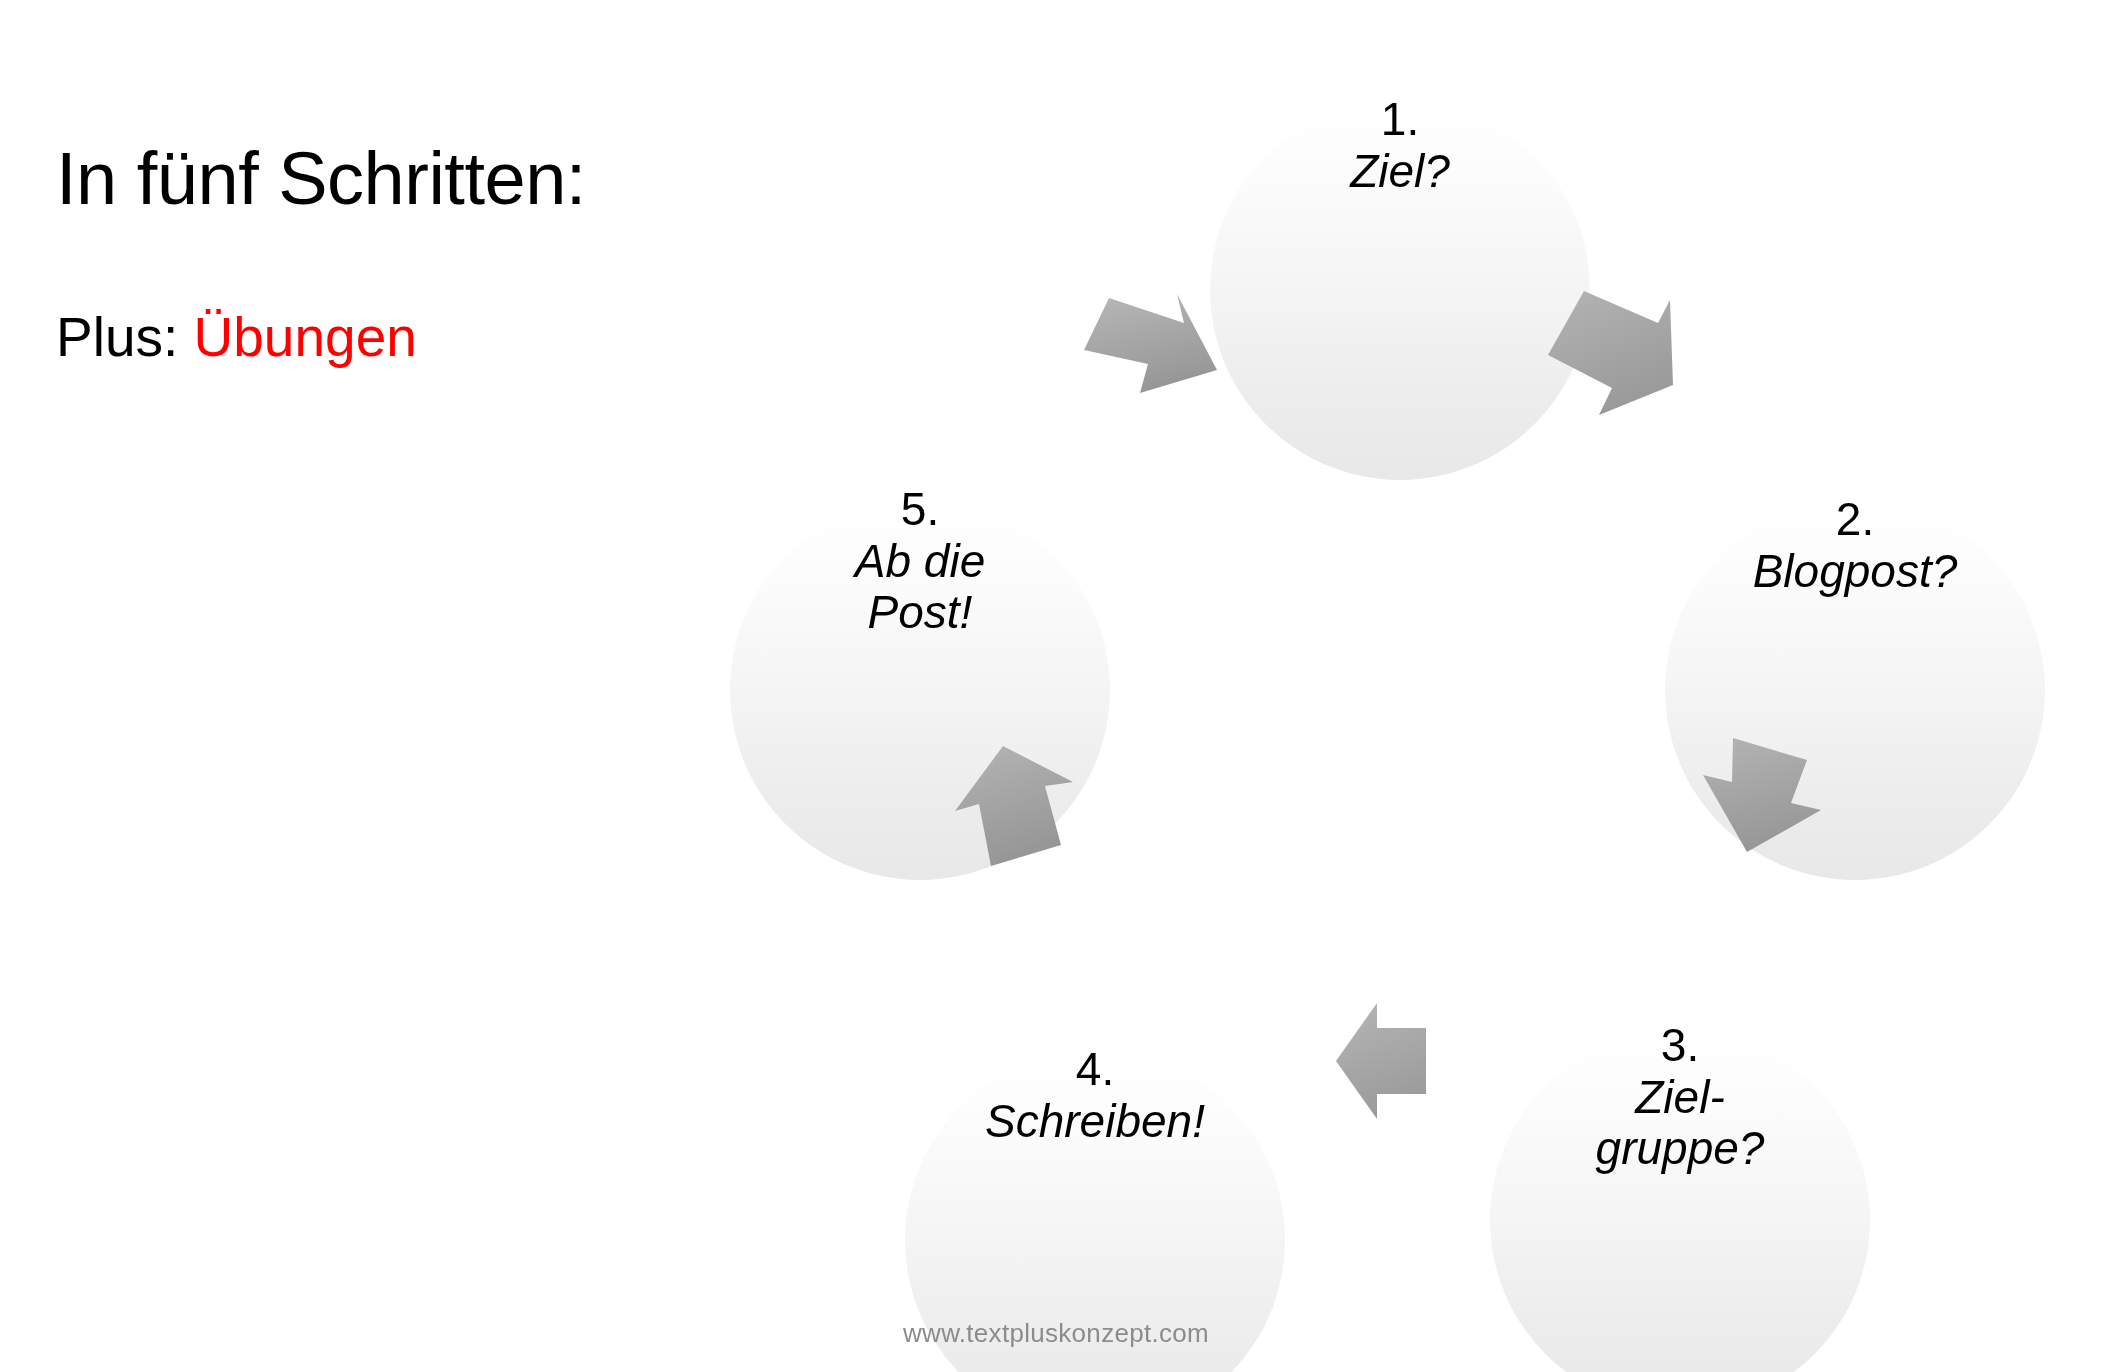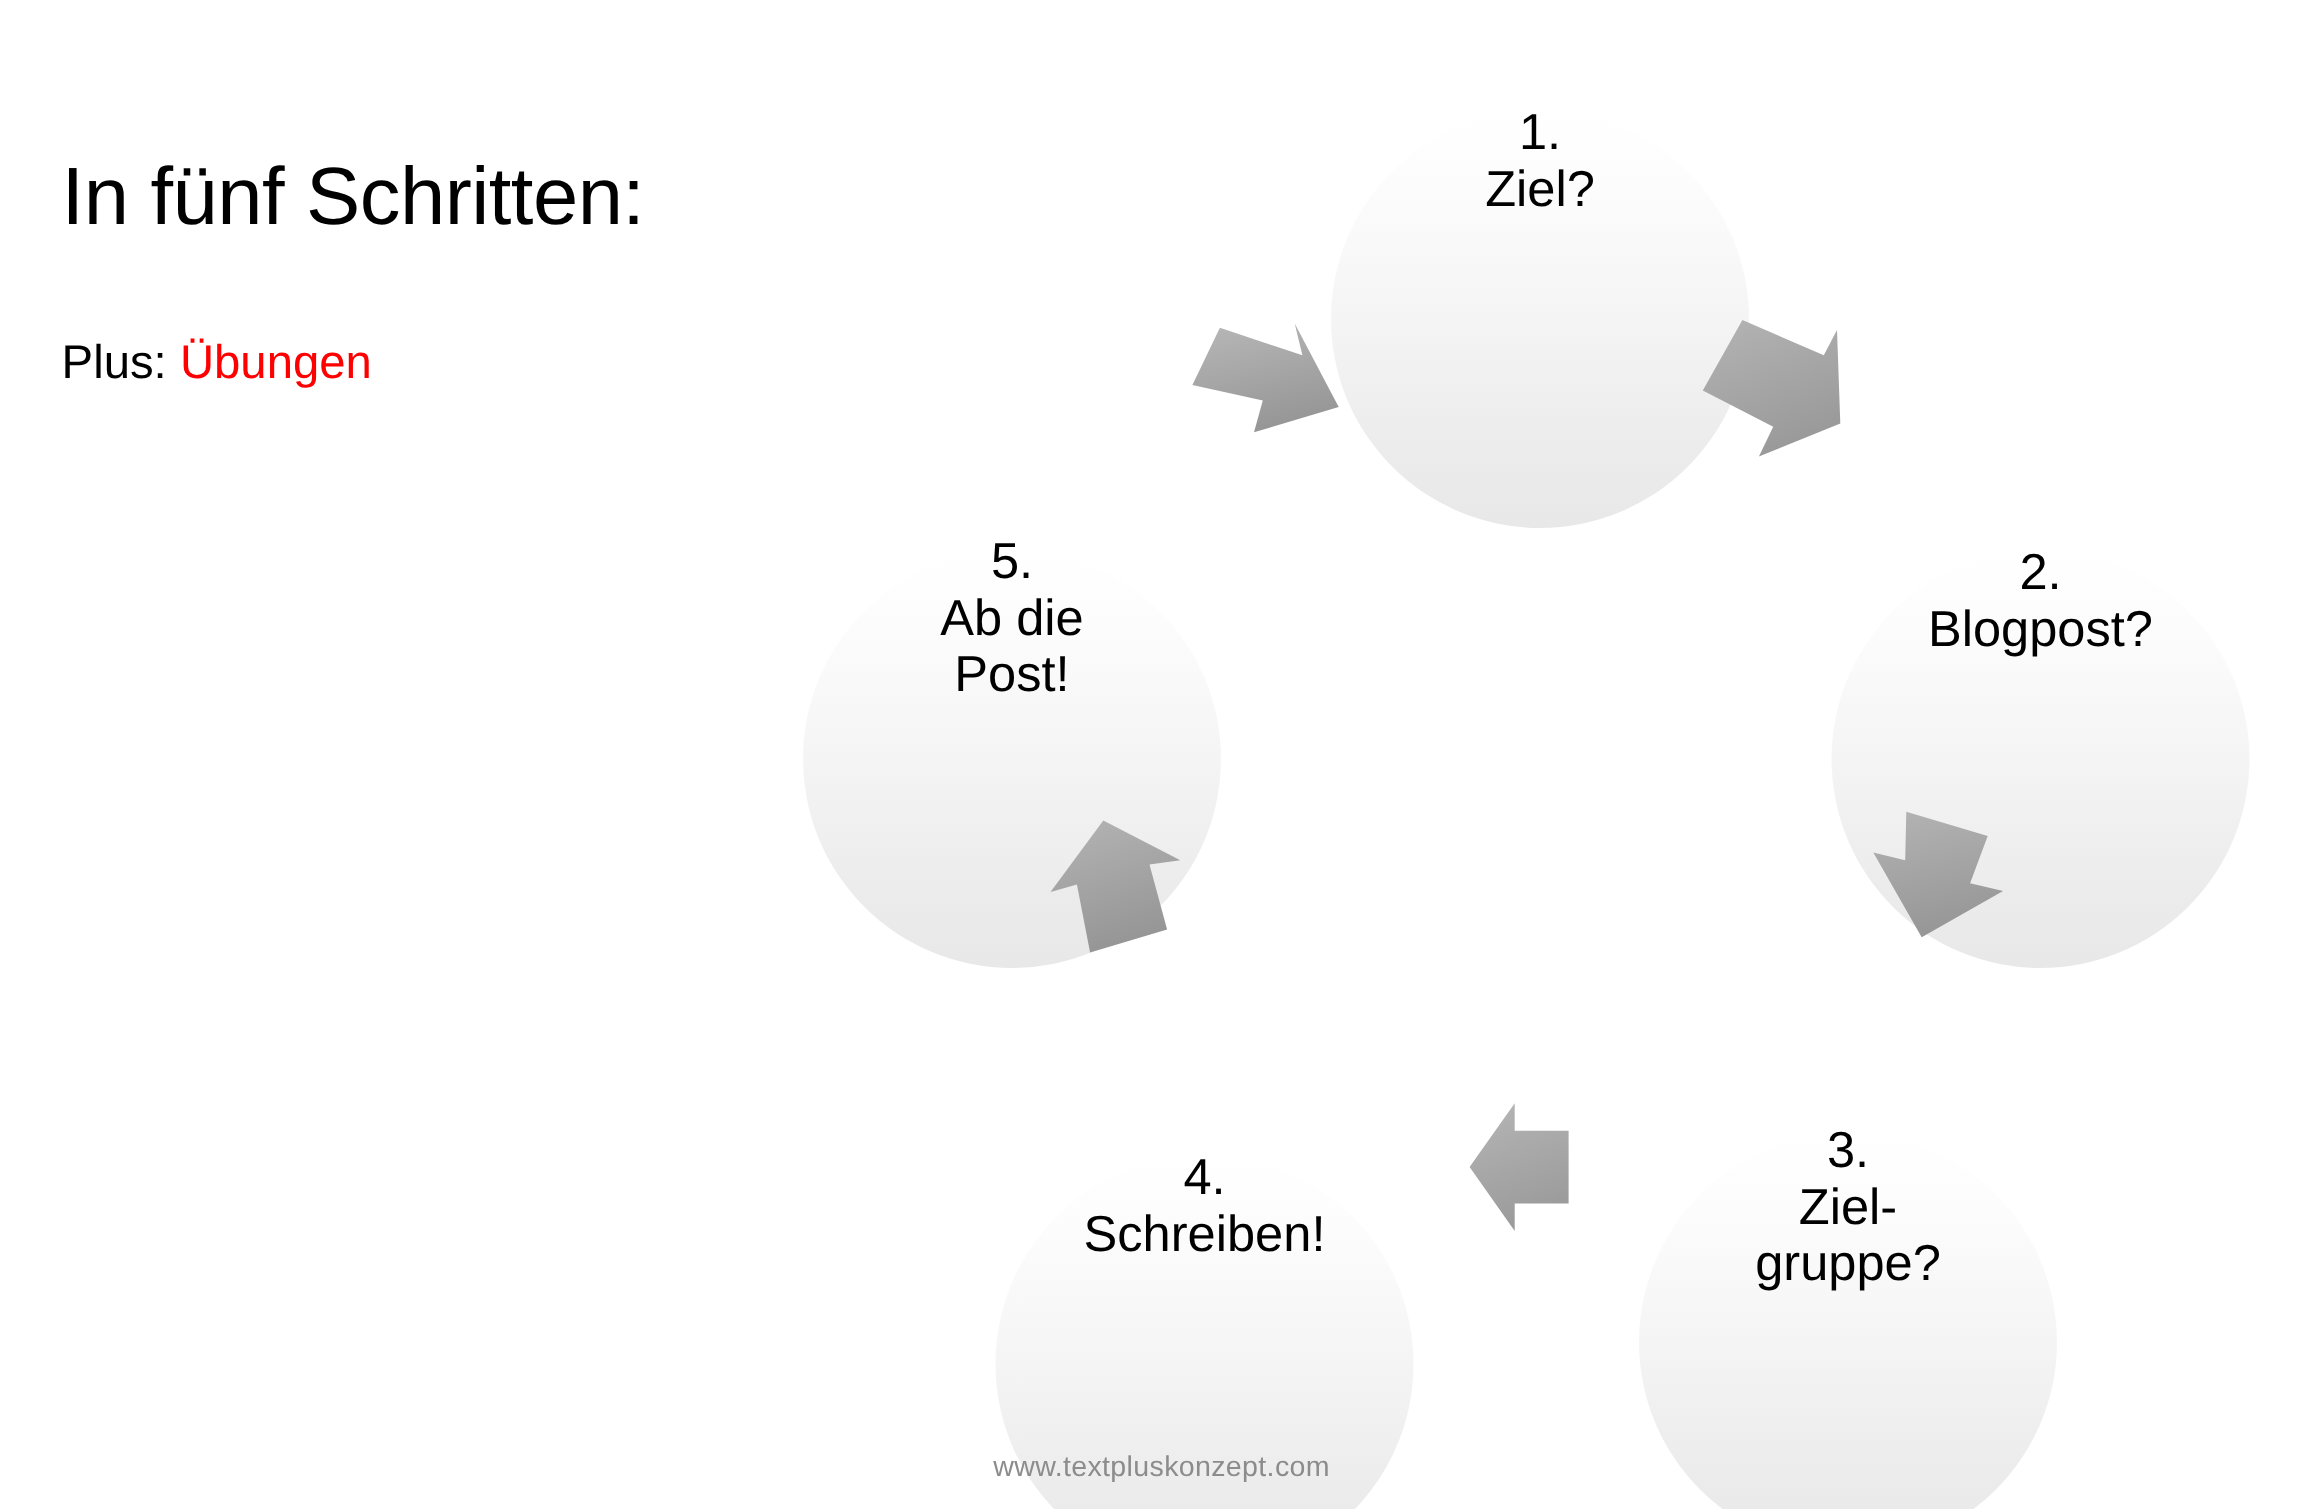--- a/index.html
+++ b/index.html
@@ -44,21 +44,21 @@
     margin-top: 56px;
     font-size: 43px;
     line-height: 1.23;
     color: #000000;
   }
   .subline { white-space: nowrap; display: block; }
   .accent { color: #fe0000; }
 
   .plusblock {
     margin-top: 86px;
-    font-size: 43px;
+    font-size: 55px;
     line-height: 1.23;
     color: #000000;
     white-space: nowrap;
   }
 
   
   .diagram {
     position: absolute;
     left: 700px;
     top: 100px;
@@ -86,21 +86,21 @@
     left: 0;
     width: 380px;
     top: -6px;
     text-align: center;
     font-size: 46px;
     line-height: 1.12;
     color: #000000;
     pointer-events: none;
   }
   .node-label .num { display: block; }
-  .node-label .txt { display: block; white-space: nowrap; }
+  .node-label .txt { display: block; white-space: nowrap; font-style: italic; }
 
   
   .node-1 { left: 510px; top: 0px; }
   .node-2 { left: 965px; top: 400px; }
   .node-3 { left: 790px; top: 930px; }
   .node-4 { left: 205px; top: 950px; }
   .node-5 { left: 30px; top: 400px; }
 
   
   .node-3 .node-label { top: -10px; }

